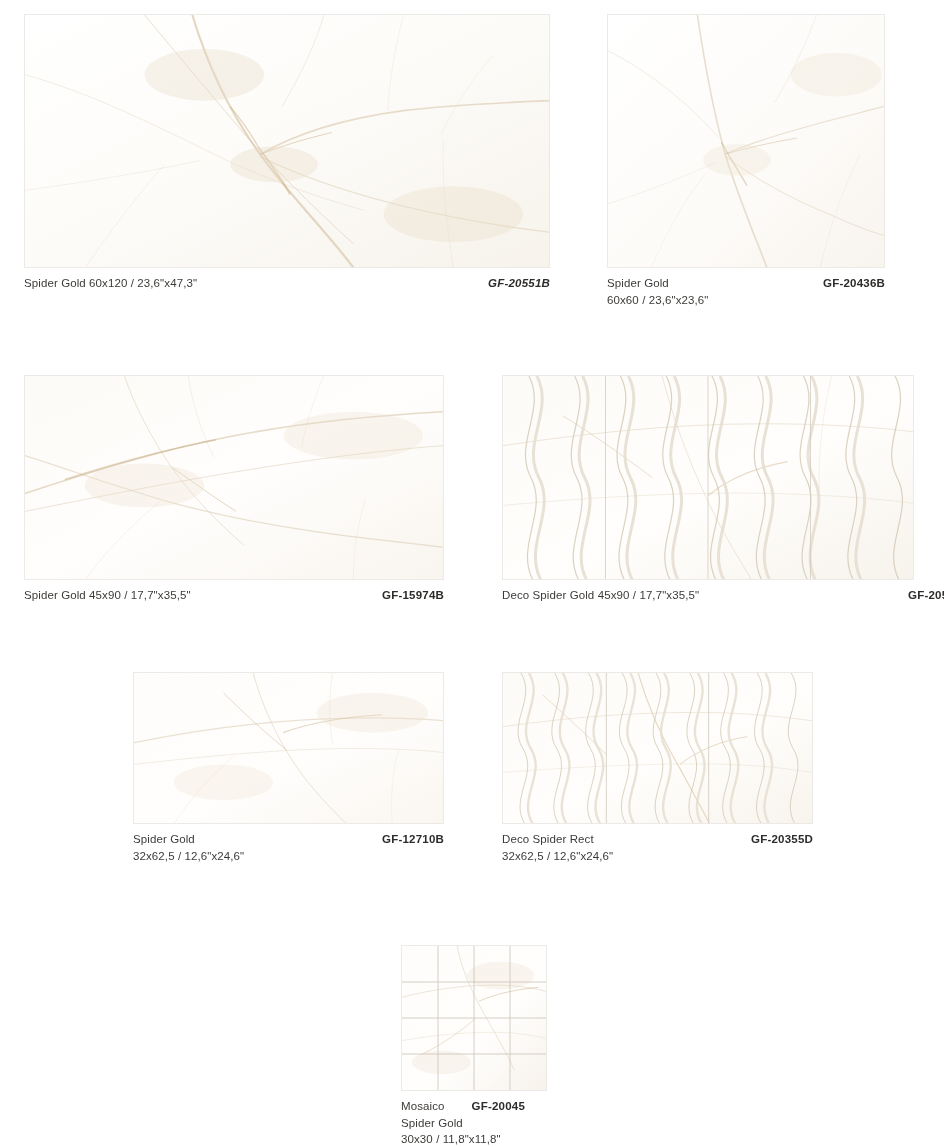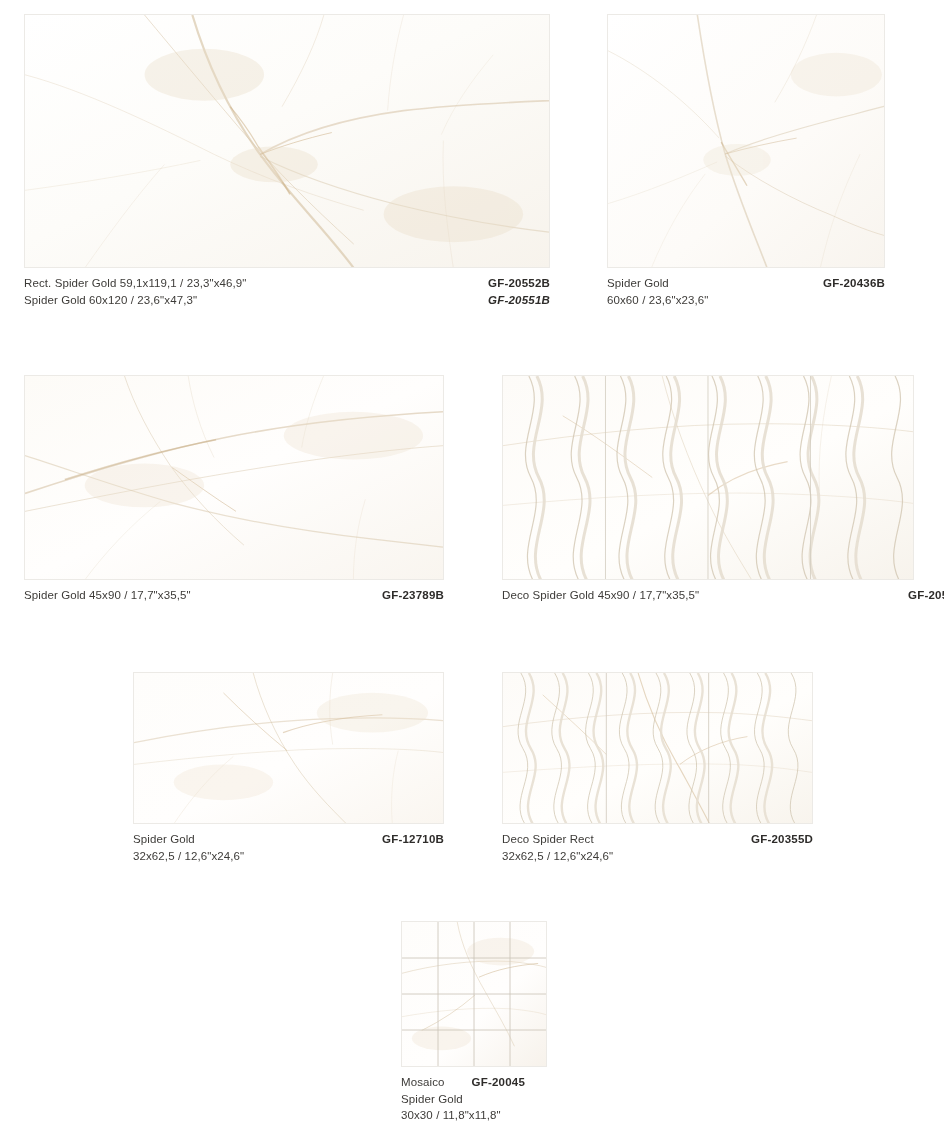--- a/index.html
+++ b/index.html
@@ -98,24 +98,20 @@
           <path d="M236 140 C256 132 282 124 308 118" stroke-width="1"></path>
         </g>
         <g fill="#e9dcc6" opacity="0.35">
           <ellipse cx="250" cy="150" rx="44" ry="18"></ellipse>
           <ellipse cx="180" cy="60" rx="60" ry="26"></ellipse>
           <ellipse cx="430" cy="200" rx="70" ry="28"></ellipse>
         </g>
       </svg>
     </div>
     <div class="caption">
-      <div class="capline">
-        <span class="capname">Rect. Spider Gold  59,1x119,1 / 23,3"x46,9"</span>
-        <span class="capcode">GF-20552B</span>
-      </div>
       <div class="capline sub">
         <span class="capname">Spider Gold 60x120 / 23,6"x47,3"</span>
         <span class="capcode">GF-20551B</span>
       </div>
     </div>
   </div>
 
   <div class="item" style="left:607px; top:14px; width:278px;">
     <div class="tile" style="width:278px; height:254px;">
       <svg class="veins" viewBox="0 0 278 254" preserveAspectRatio="none">
@@ -186,21 +182,21 @@
         </g>
         <g fill="#ecdfc9" opacity="0.3">
           <ellipse cx="120" cy="110" rx="60" ry="22"></ellipse>
           <ellipse cx="330" cy="60" rx="70" ry="24"></ellipse>
         </g>
       </svg>
     </div>
     <div class="caption">
       <div class="capline">
         <span class="capname">Spider Gold 45x90 / 17,7"x35,5"</span>
-        <span class="capcode">GF-23789B</span>
+        <span class="capcode">GF-15974B</span>
       </div>
     </div>
   </div>
 
   <div class="item" style="left:502px; top:375px; width:468px;">
     <div class="tile" style="width:412px; height:205px;">
       <svg class="veins" viewBox="0 0 412 205" preserveAspectRatio="none">
         <defs>
           <linearGradient id="g4" x1="0" y1="0" x2="1" y2="1">
             <stop offset="0%" stop-color="#fdfbf8"></stop>
@@ -349,21 +345,21 @@
         <span class="capname">Deco Spider Rect</span>
         <span class="capcode">GF-20355D</span>
       </div>
       <div class="capline sub">
         <span class="capname">32x62,5 / 12,6"x24,6"</span>
         <span class="capcode"></span>
       </div>
     </div>
   </div>
 
-  <div class="item" style="left:401px; top:921px; width:124px;">
+  <div class="item" style="left:401px; top:945px; width:124px;">
     <div class="tile" style="width:146px; height:146px;">
       <svg class="veins" viewBox="0 0 146 146" preserveAspectRatio="none">
         <defs>
           <linearGradient id="g7" x1="0" y1="0" x2="1" y2="1">
             <stop offset="0%" stop-color="#fefdfb"></stop>
             <stop offset="60%" stop-color="#fffefd"></stop>
             <stop offset="100%" stop-color="#f7f2eb"></stop>
           </linearGradient>
         </defs>
         <rect width="146" height="146" fill="url(#g7)"></rect>

